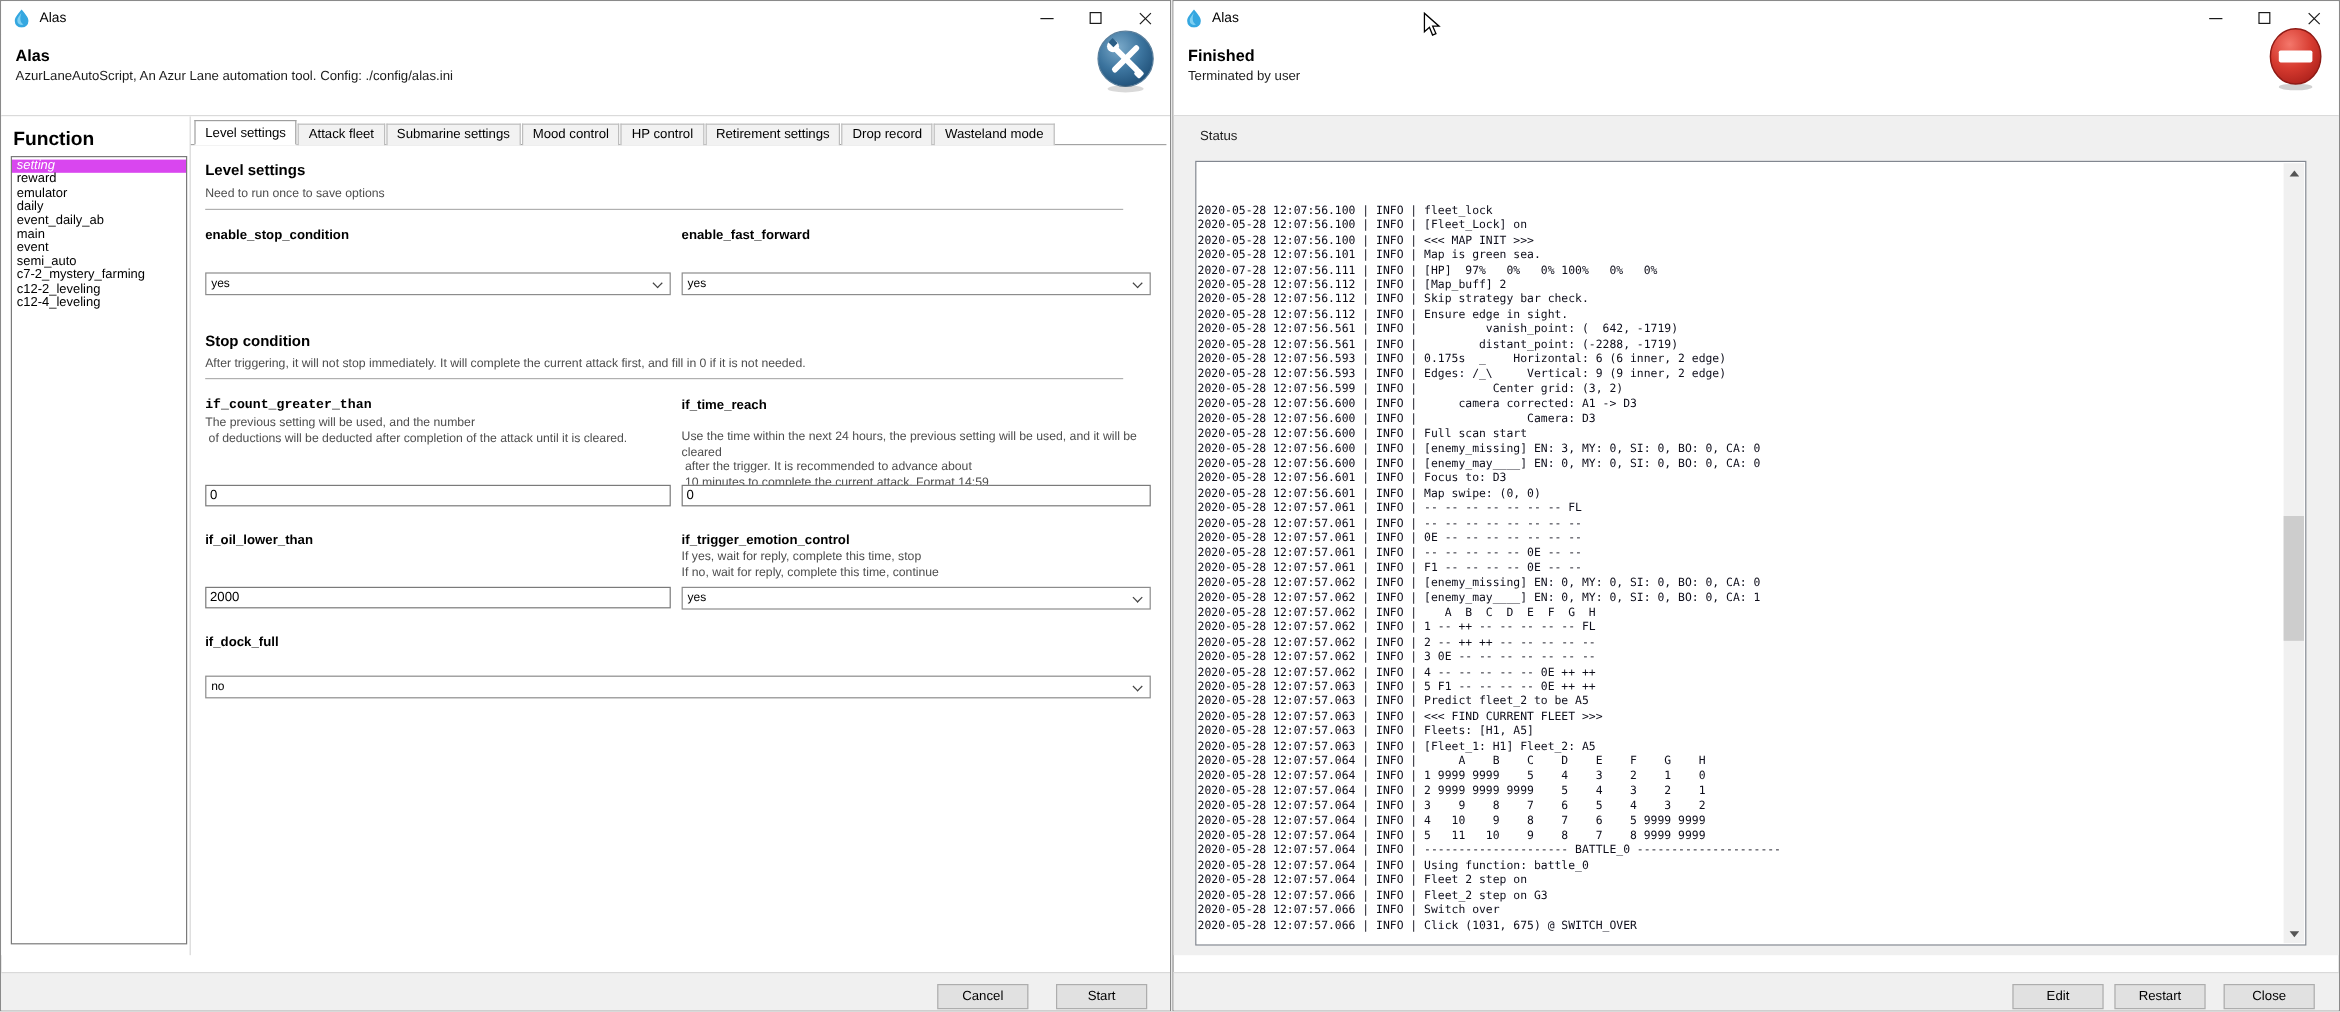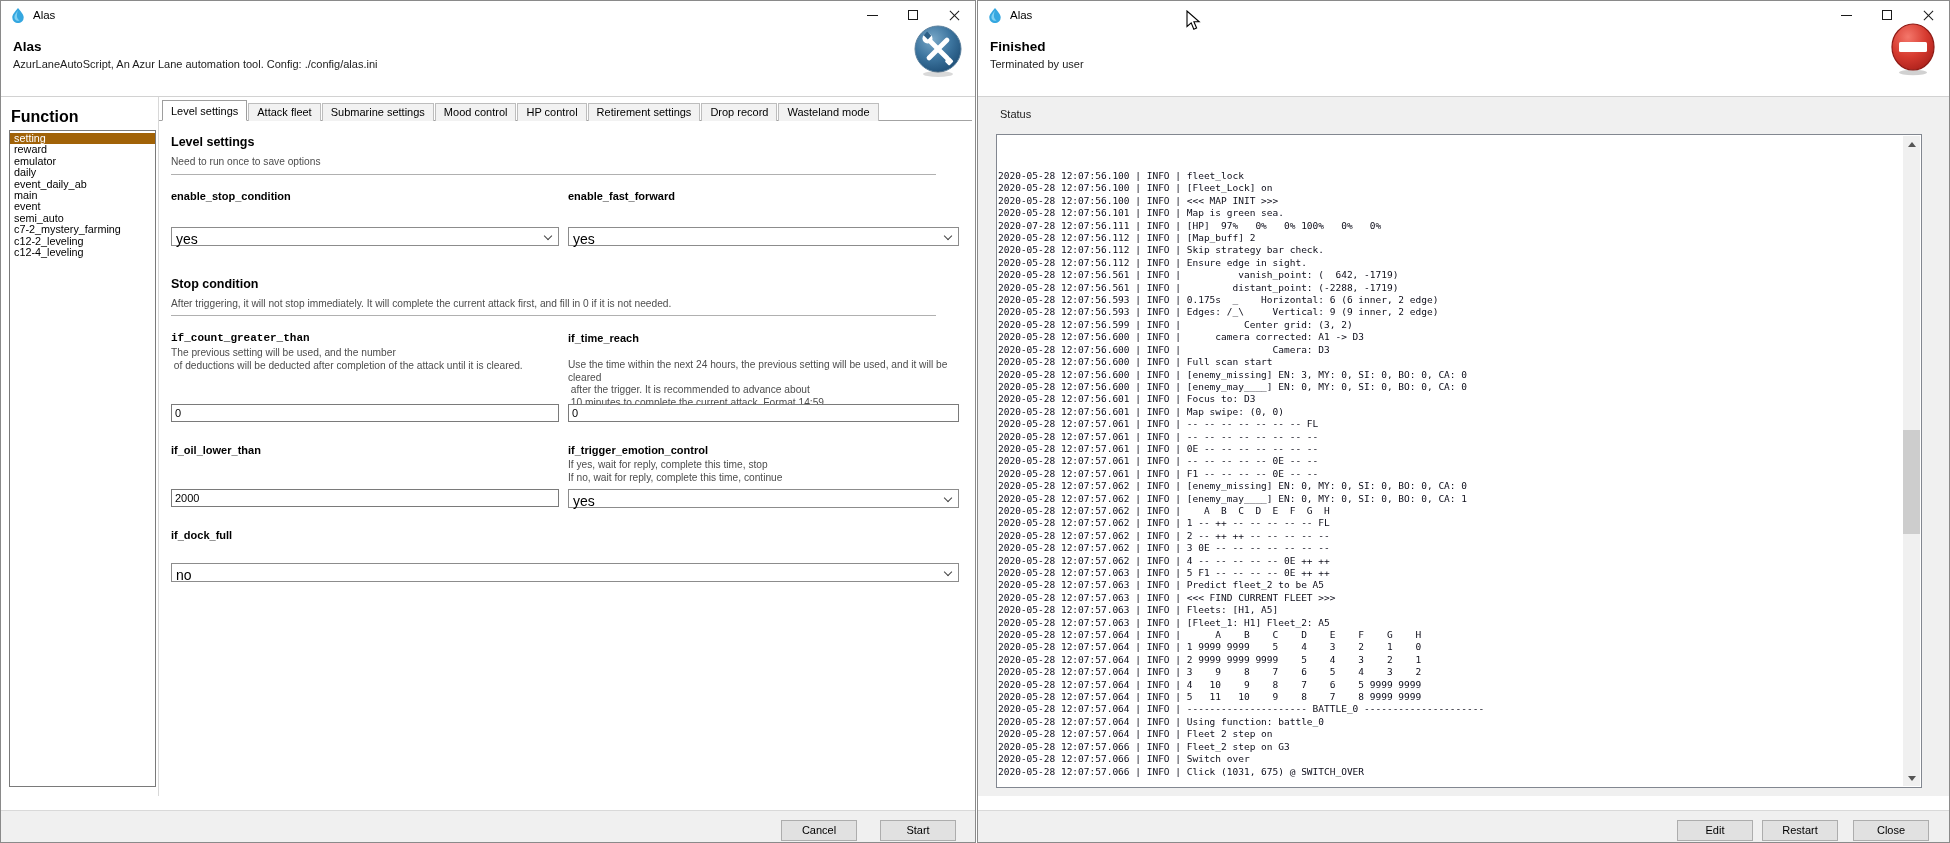--- a/index.html
+++ b/index.html
@@ -26,37 +26,37 @@
   .hdr-title { position:absolute; left:12px; top:10px; font-size:13.5px; font-weight:bold; }
   .hdr-sub { position:absolute; left:12px; top:29px; font-size:11px; color:#1c1c1c; }
   .hdr-badge { position:absolute; width:54px; height:54px; }
 
   
   .body-l { position:absolute; left:0; top:96px; right:0; bottom:46px; background:#fff; }
   .func-label { position:absolute; left:10px; top:11px; font-size:16px; font-weight:bold; }
   .listbox { position:absolute; left:8px; top:33px; width:147px; bottom:9px; background:#fff;
              border:1px solid #7a7a7a; padding-top:2px; overflow:hidden; }
   .func-item { font-size:10.8px; line-height:11.4px; padding-left:4px; white-space:nowrap; color:#000; }
-  .func-item.selected { background:#a16207; color:#fff; }
+  .func-item.selected { background:#d946ef; color:#fff;font-style:italic; }
   .v-divider { position:absolute; left:157px; top:0; bottom:0; width:1px; background:#d8d8d8; }
 
   .tabstrip { position:absolute; left:161px; top:3px; right:6px; height:21px; display:flex; align-items:flex-end; z-index:2; }
   .tabline { position:absolute; left:158px; top:23px; right:3px; height:1px; background:#a3a3a3; z-index:1; }
   .tab { height:18px; padding:0 8px; font-size:11px; line-height:17px; background:#f2f2f2;
          border:1px solid #bdbdbd; border-bottom:none; margin-right:1px; white-space:nowrap; }
   .tab.active { height:21px; background:#fff; border:1px solid #9e9e9e; border-bottom:1px solid #fff; line-height:20px; font-weight:normal; }
 
   .sec-title { position:absolute; font-size:12.5px; font-weight:bold; }
   .sec-desc { position:absolute; font-size:10.2px; color:#4d4d4d; }
   .hrule { position:absolute; height:1px; background:#b0b0b0; width:765px; }
   .fld-label { position:absolute; font-size:11px; font-weight:bold; }
   .fld-desc { position:absolute; font-size:10.2px; line-height:12.6px; color:#4d4d4d; white-space:pre-wrap; }
   .tinput { position:absolute; height:18px; border:1px solid #7a7a7a; background:#fff; font-family:"Liberation Sans",sans-serif;
             font-size:11px; padding:0 3px; color:#000; }
-  .combo { position:absolute; height:19px; border:1px solid #8c8c8c; background:#fff; font-size:14px; }
+  .combo { position:absolute; height:19px; border:1px solid #8c8c8c; background:#fff; font-size:10px; }
   .combo-text { position:absolute; left:4px; top:3px; }
   .combo-arrow { position:absolute; right:7px; top:5px; width:6px; height:6px; border-right:1px solid #444;
                  border-bottom:1px solid #444; transform:rotate(45deg); }
 
   .footer { position:absolute; left:0; right:0; bottom:0; height:32px; background:#f0f0f0; border-top:1px solid #d9d9d9; }
   .btn { position:absolute; top:9px; width:76px; height:21px; background:#e1e1e1; border:1px solid #adadad;
          font-size:11px; text-align:center; line-height:19px; }
 
   
   .body-r { position:absolute; left:0; top:96px; right:0; bottom:46px; background:#f0f0f0; }

